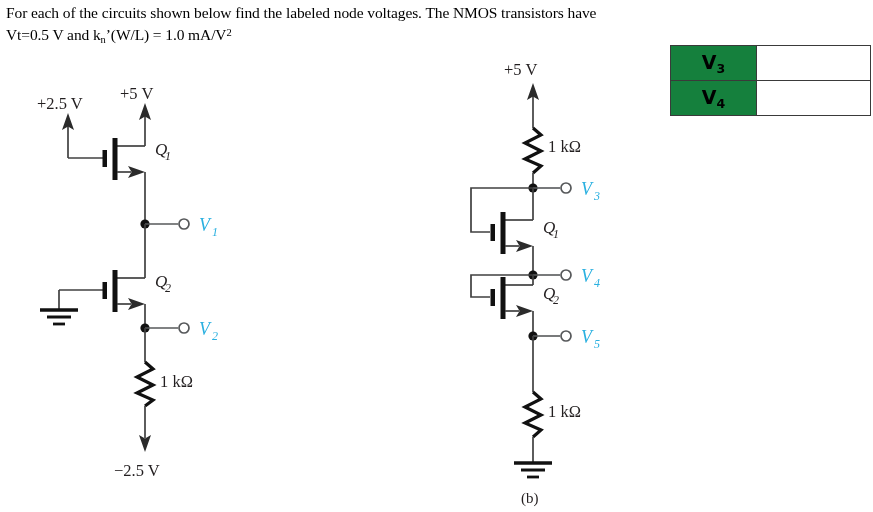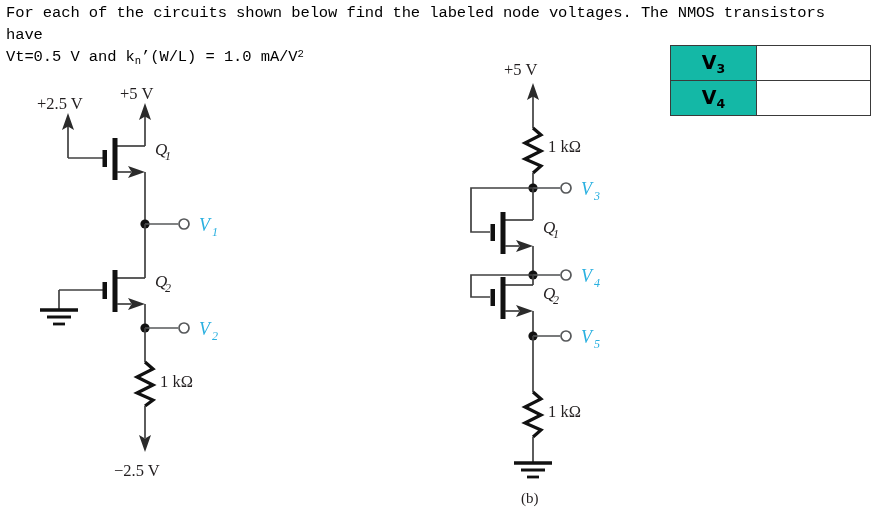--- a/index.html
+++ b/index.html
@@ -18,21 +18,21 @@
     background: #ffffff;
     overflow: hidden;
   }
 
   
   #prompt {
     position: absolute;
     left: 6px;
     top: 2px;
     width: 860px;
-    font-family: Liberation Mono, monospace;
+    font-family: Liberation Serif, serif;
     font-size: 15.5px;
     line-height: 1.42;
     color: #000;
     letter-spacing: -0.1px;
   }
   #prompt .line2 { white-space: nowrap; }
   sub.sm { font-size: 0.68em; vertical-align: -0.28em; }
   sup.sm { font-size: 0.68em; vertical-align: 0.42em; }
 
   
@@ -44,21 +44,21 @@
   .ans-table td {
     border: 1.6px solid #3a3a3a;
     height: 34px;
     padding: 0;
     font-family: "DejaVu Sans", "Liberation Sans", sans-serif;
     font-weight: bold;
     font-size: 19px;
     text-align: center;
     vertical-align: middle;
     color: #000;
-    background: #14b8a6;
+    background: #15803d;
   }
   .ans-table td.val { background: #fff; }
   .ans-table .lbl sub { font-size: 0.66em; vertical-align: -0.3em; font-weight: bold; }
 
   #table-v12 { left: 215px; top: 70px; width: 196px; }
   #table-v12 td.lbl { width: 95px; }
   #table-v12 td.val { width: 101px; }
 
   #table-v345 { left: 670px; top: 45px; width: 198px; }
   #table-v345 td.lbl { width: 85px; }

